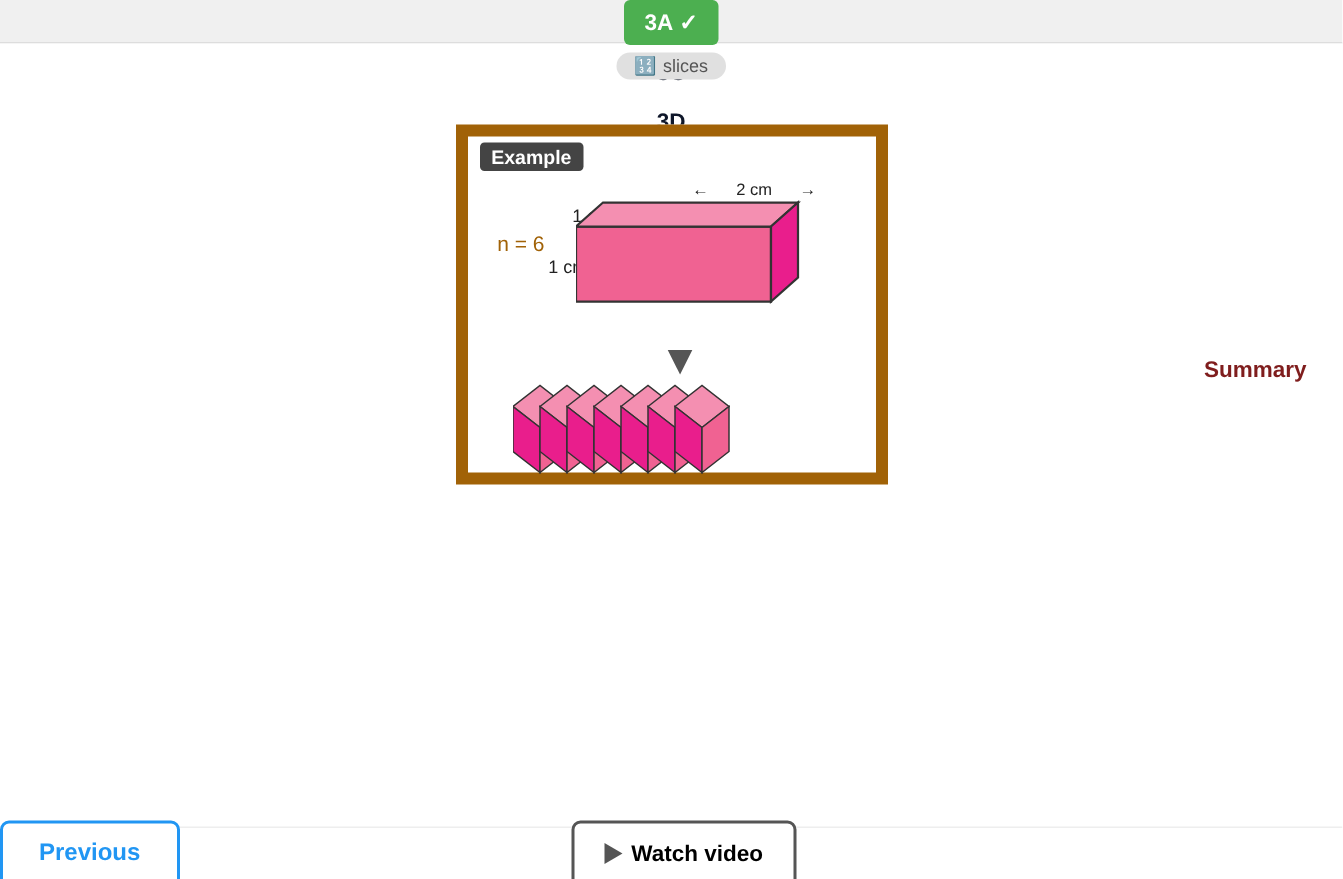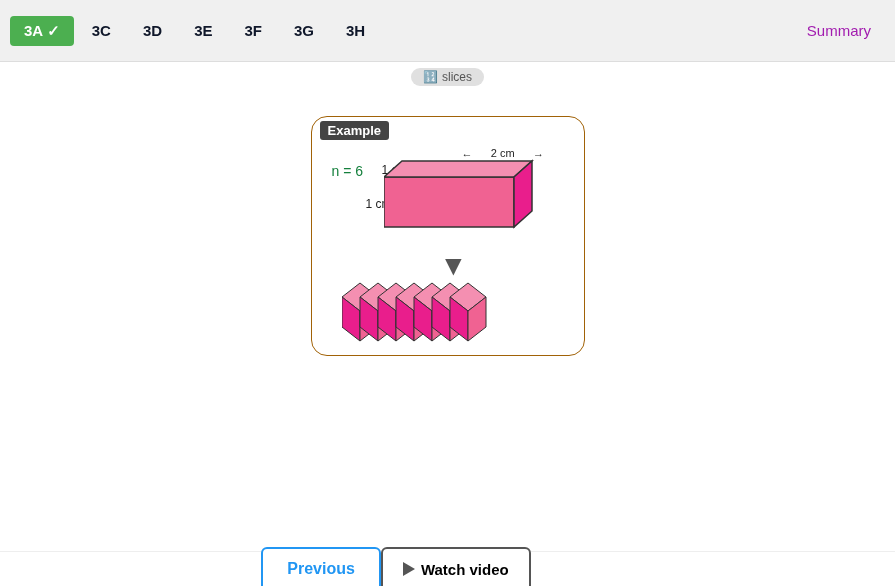--- a/index.html
+++ b/index.html
@@ -11,23 +11,24 @@
       overflow: hidden;
       position: relative;
     }
 
     
     .tab-bar {
       display: flex;
       align-items: center;
       background: #f0f0f0;
       border-bottom: 1px solid #ddd;
-      height: 62px;
+      height: 29px;
       padding: 0 10px;
       gap: 4px;
+      flex-direction: column;
     }
     .tab {
       padding: 6px 14px;
       border-radius: 4px;
       font-size: 15px;
       font-weight: 600;
       cursor: pointer;
       display: flex;
       align-items: center;
       gap: 4px;
@@ -41,22 +42,22 @@
       color: #e53935;
       border: 1px solid #e53935;
     }
     .tab-normal {
       background: transparent;
       color: #0f172a;
     }
     .tab-summary {
       margin-left: auto;
       background: transparent;
-      color: #a21caf;
-      font-weight: 400;
+      color: #7f1d1d;
+      font-weight: 700;
     }
 
     
     .allowed-area {
       display: flex;
       justify-content: center;
       padding: 6px 0 2px 0;
       background: #fff;
     }
     .allowed-badge {
@@ -90,22 +91,22 @@
     }
 
     
     .diagram-area {
       display: flex;
       justify-content: center;
       margin: 10px 0 6px 0;
     }
     .diagram-box {
       background: #fff;
-      border: 1px solid #a16207;
-      border-radius: 16px;
+      border: 8px solid #a16207;
+      border-radius: 0;
       padding: 8px 12px 16px 10px;
       display: inline-block;
       position: relative;
       min-width: 270px;
       min-height: 240px;
     }
     .diagram-label {
       position: absolute;
       top: 4px;
       left: 8px;
@@ -119,24 +120,24 @@
 
     
     .cuboid-container {
       position: relative;
       width: 250px;
       height: 200px;
       margin: 0 auto;
     }
     .n-label {
       position: absolute;
-      top: 38px;
+      top: 55px;
       left: 10px;
       font-size: 14px;
-      color: #15803d;
+      color: #a16207;
     }
     .dim-1cm-top {
       position: absolute;
       top: 38px;
       left: 60px;
       font-size: 12px;
       color: #222;
     }
     .dim-1cm-side {
       position: absolute;
@@ -169,21 +170,21 @@
 
     
     .bottom-bar {
       position: absolute;
       bottom: 0;
       left: 0;
       right: 0;
       height: 35px;
       display: flex;
       align-items: center;
-      justify-content: center;
+      justify-content: space-between;
       padding: 0 0 0 0;
       background: #fff;
       border-top: 1px solid #eee;
     }
     .prev-btn {
       background: #fff;
       border: 2px solid #2196f3;
       color: #2196f3;
       font-size: 16px;
       font-weight: 600;

